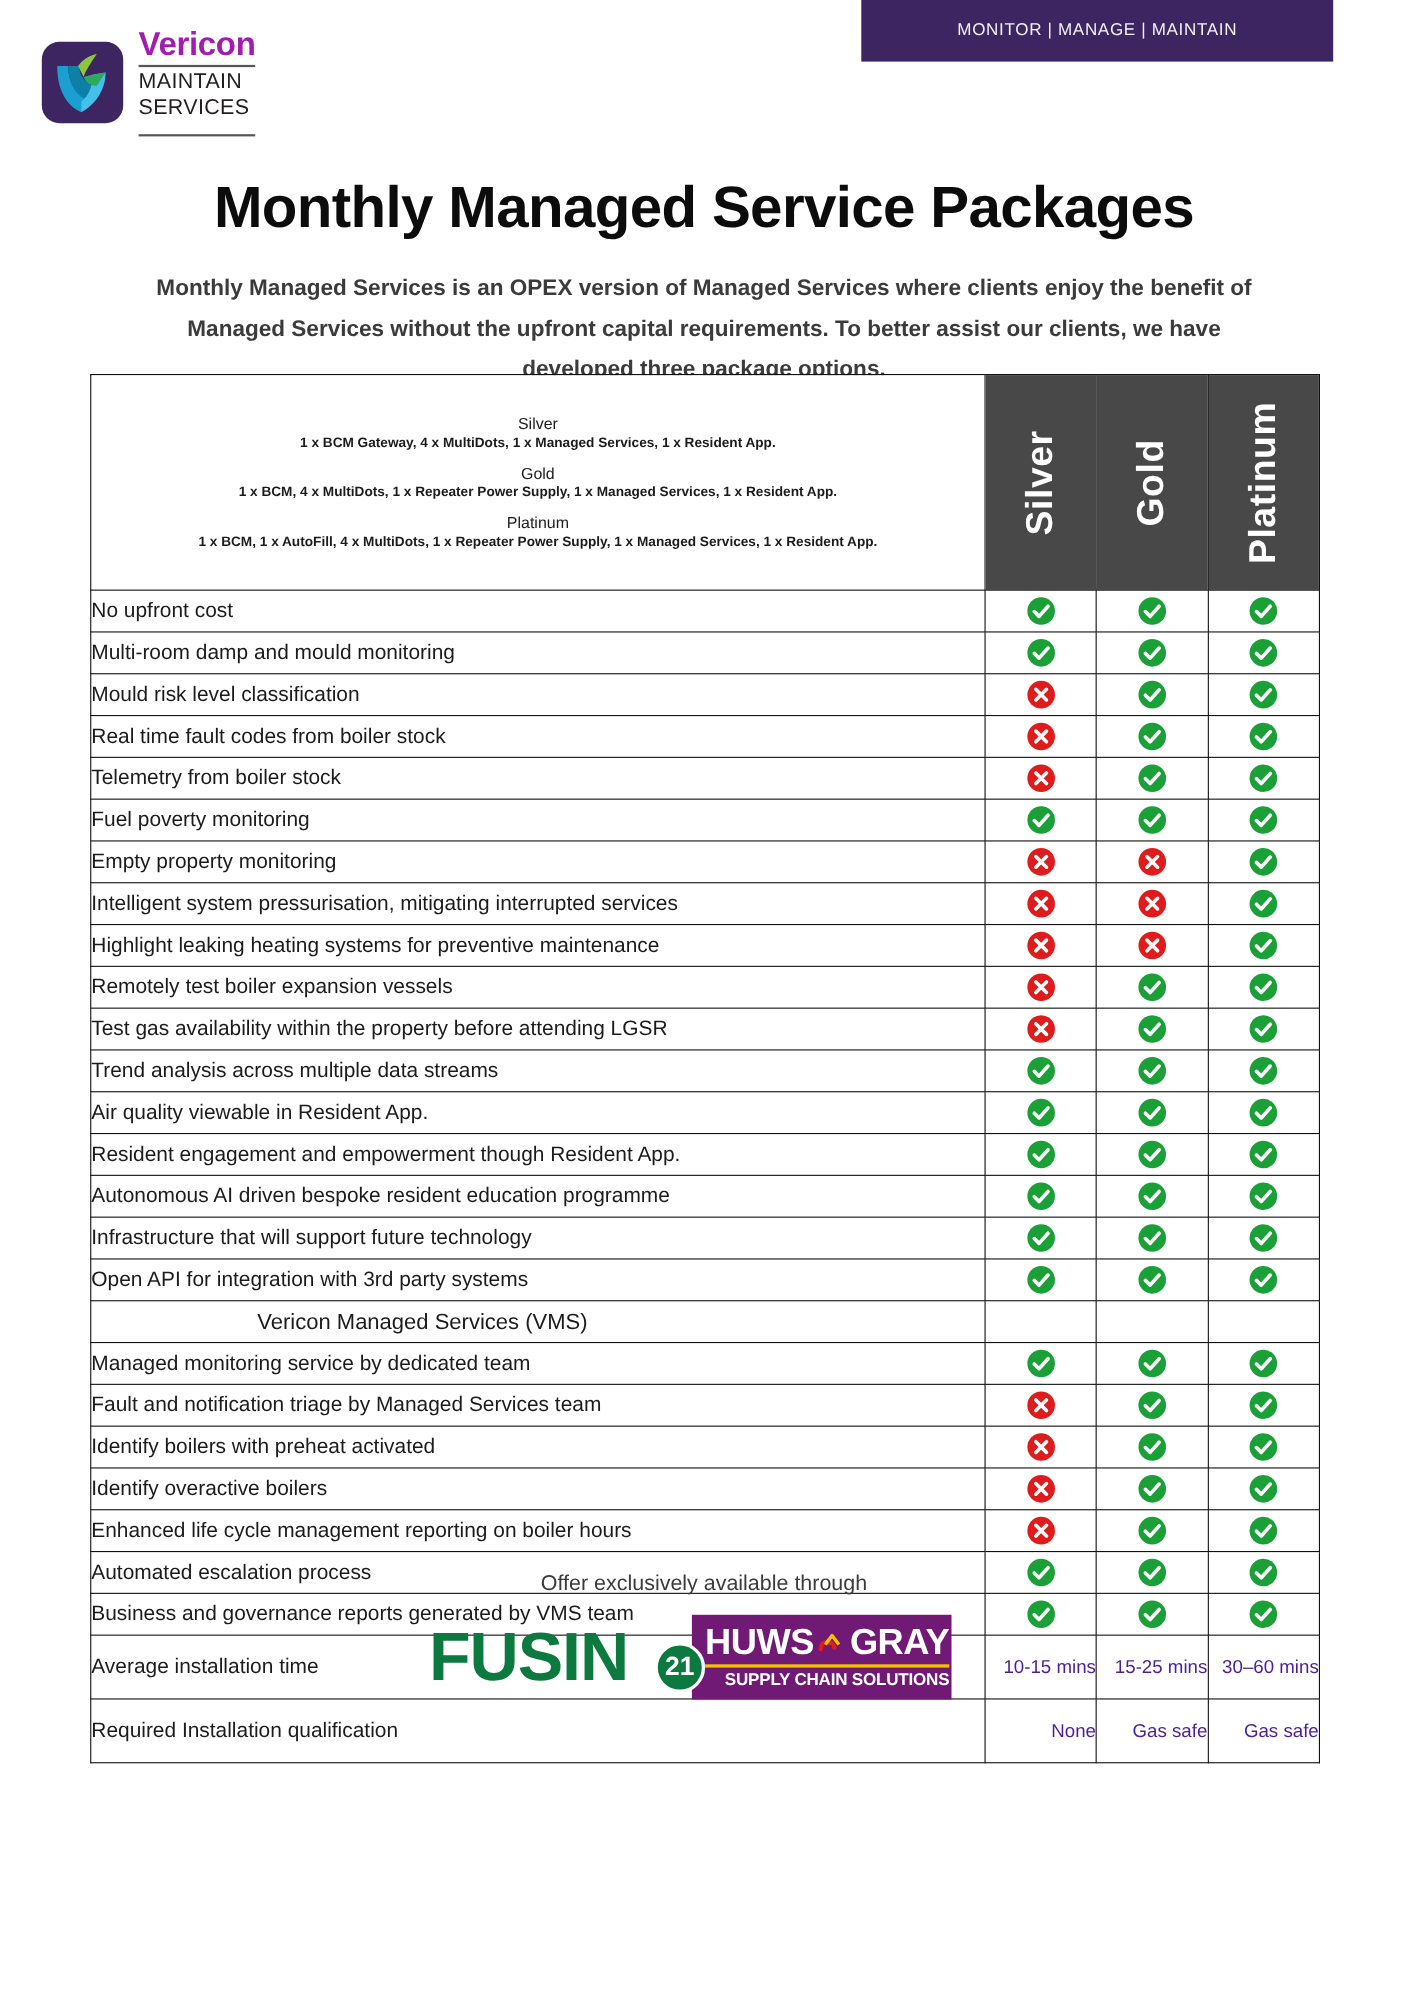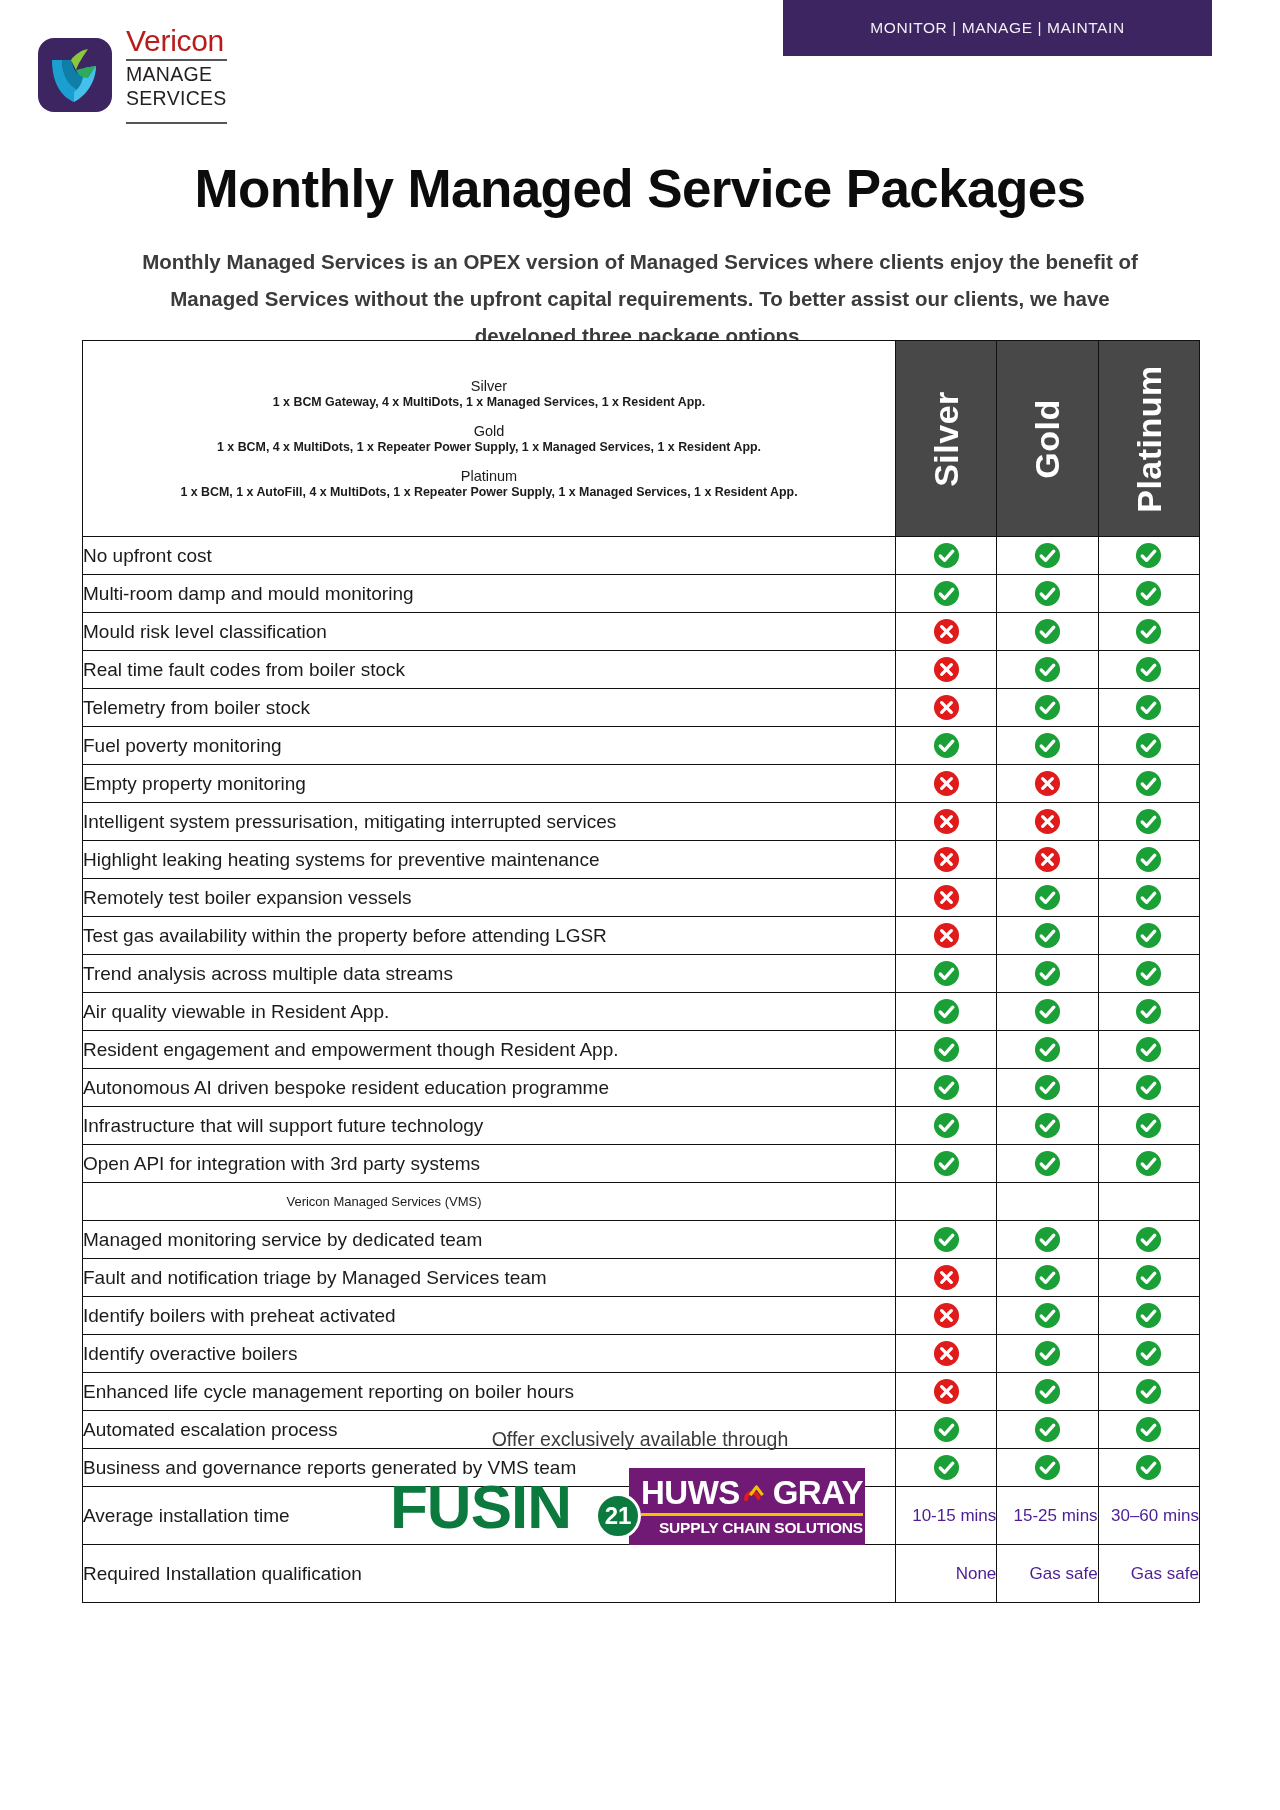--- a/index.html
+++ b/index.html
@@ -37,21 +37,21 @@
   .logo-mark {
     width: 74px; height: 74px;
     border-radius: 16px;
     background: #3c2560;
     position: relative;
     flex: none;
   }
   .logo-mark svg { position: absolute; left: 0; top: 0; }
   .logo-text { display: flex; flex-direction: column; line-height: 1; }
   .logo-text .l1 {
-    font-size: 30px; font-weight: 400; color: #b91c1c;
+    font-size: 30px; font-weight: 700; color: #a21caf;
     letter-spacing: -0.3px;
     padding-bottom: 3px;
     border-bottom: 2px solid #555;
   }
   .logo-text .l2, .logo-text .l3 {
     font-size: 19.5px; color: #231f20; letter-spacing: 0.3px;
     padding-top: 4px;
   }
   .logo-text .l3 { border-bottom: 2px solid #555; padding-bottom: 14px; }
 
@@ -120,21 +120,21 @@
   
   .feat {
     padding: 6px 10px 6px 10px;
     font-size: 19px;
     color: #1b1b1b;
     height: 38px;
     line-height: 24px;
   }
   .feat.section {
     text-align: center;
-    font-size: 13px;
+    font-size: 20px;
     padding-right: 210px;
   }
   .mark { text-align: center; height: 38px; }
   .mark svg { display: block; margin: 0 auto; }
 
   .valcell {
     text-align: right;
     font-size: 17px;
     color: #4c1d95;
     line-height: 25px;
@@ -209,21 +209,21 @@
     <svg width="74" height="74" viewBox="0 0 74 74" aria-hidden="true">
       <path d="M14 22 C14 48, 26 60, 36 64 L44 52 C30 46, 24 36, 24 22 Z" fill="#1b9fd0"></path>
       <path d="M24 22 C24 40, 32 50, 44 54 L52 42 C40 38, 34 32, 34 22 Z" fill="#0f7fa8"></path>
       <path d="M36 64 C48 58, 58 44, 58 28 L46 30 C46 42, 42 50, 36 54 Z" fill="#45c0ea"></path>
       <path d="M33 22 C37 16, 44 12, 50 11 C44 20, 40 26, 38 32 Z" fill="#8cc63e"></path>
       <path d="M38 32 C44 30, 52 29, 58 28 L50 40 C44 40, 40 37, 38 32 Z" fill="#2eaa5e"></path>
     </svg>
   </div>
   <div class="logo-text">
     <div class="l1">Vericon</div>
-    <div class="l2">MANAGE</div>
+    <div class="l2">MAINTAIN</div>
     <div class="l3">SERVICES</div>
   </div>
 </div>
 
 <h1 class="page-title">Monthly Managed Service Packages</h1>
 <p class="intro">Monthly Managed Services is an OPEX version of Managed Services where clients enjoy the benefit of Managed Services without the upfront capital requirements. To better assist our clients, we have developed three package options.</p>
 
 <table class="cmp-table">
   <colgroup>
     <col class="c-feature">

